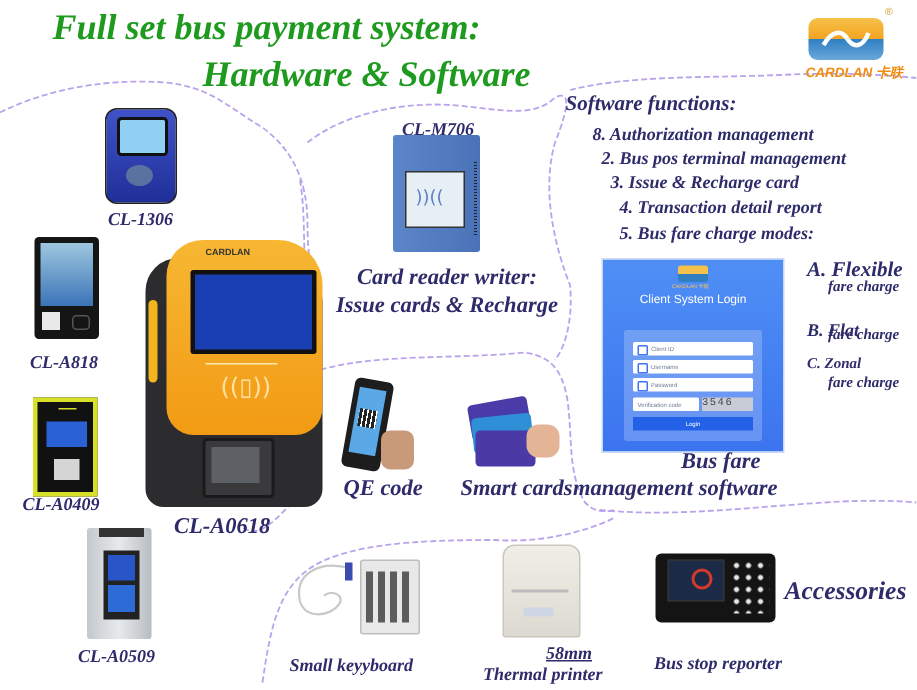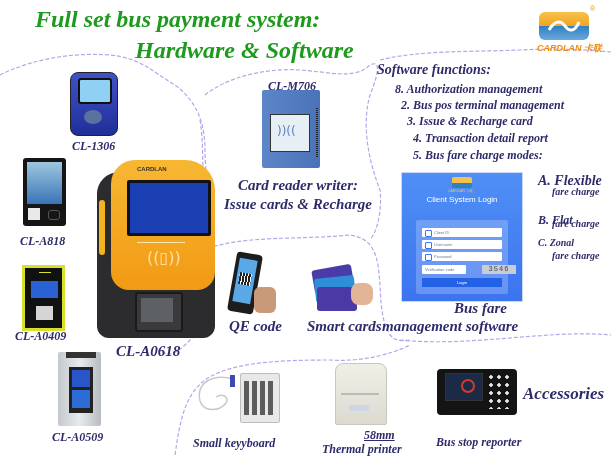--- a/index.html
+++ b/index.html
@@ -14,21 +14,21 @@
   .logo-box { width: 50px; height: 28px; border-radius: 6px; background: linear-gradient(180deg,#f6c14a 0%, #f3a322 50%, #2f7fc1 50%, #6aa8db 100%); position: relative; }
   .logo-text { color: #f08d10; font-family: "Liberation Sans", sans-serif; font-weight: bold; font-style: italic; font-size: 9px; }
   
   .dev { position: absolute; }
   
   .login { position: absolute; left: 401px; top: 172px; width: 120px; height: 128px; background: linear-gradient(180deg,#4f8ff5 0%, #3c74ef 100%); border: 1px solid #c9d8f7; }
   .login .card { position: absolute; left: 14px; top: 47px; width: 92px; height: 74px; background: rgba(255,255,255,0.22); border-radius: 2px; }
   .field { position: absolute; left: 6px; width: 80px; height: 9px; background: #ffffff; border-radius: 1px; font-family: "Liberation Sans", sans-serif; font-size: 4px; color: #6f7c93; line-height: 9px; padding-left: 12px; box-sizing: border-box; }
   .field .fi { position: absolute; left: 3px; top: 2px; width: 5px; height: 5px; border: 0.5px solid #3c74ef; border-radius: 1px; }
   .login-btn { position: absolute; left: 6px; top: 58px; width: 80px; height: 9px; background: #2362e6; color: #fff; font-family: "Liberation Sans", sans-serif; font-size: 4px; line-height: 9px; text-align: center; }
-  .captcha { position: absolute; left: 52px; top: 45px; width: 34px; height: 9px; background: #c7ccd6; font-family: "Liberation Mono", monospace; font-size: 7px; line-height: 9px; text-align: center; color: #444; letter-spacing: 1px; margin-left: 14px; }
+  .captcha { position: absolute; left: 52px; top: 45px; width: 34px; height: 9px; background: #c7ccd6; font-family: "Liberation Mono", monospace; font-size: 7px; line-height: 9px; color: #444; letter-spacing: 1px; }
 </style>
 </head>
 <body>
 
 <svg class="dash" width="611" height="460" style="left:0;top:0;">
   <g fill="none" stroke="#b9a4ec" stroke-width="1.2" stroke-dasharray="4,2">
     <path d="M0,75 C30,60 70,52 110,55 C140,58 150,70 175,85 C195,100 205,120 205,150 C205,200 225,230 205,260 C195,290 215,320 190,340 C180,350 170,360 160,350"></path>
     <path d="M205,95 C230,75 270,68 300,70 C330,72 355,80 370,65 C380,60 380,70 370,95 C360,130 372,170 380,190 C382,210 378,230 370,240"></path>
     <path d="M208,248 C250,235 300,240 350,235 C370,238 375,250 378,265 C382,290 378,315 390,335 C395,340 400,342 410,340"></path>
     <path d="M380,60 C420,50 470,52 520,50 C560,48 590,50 611,52"></path>

